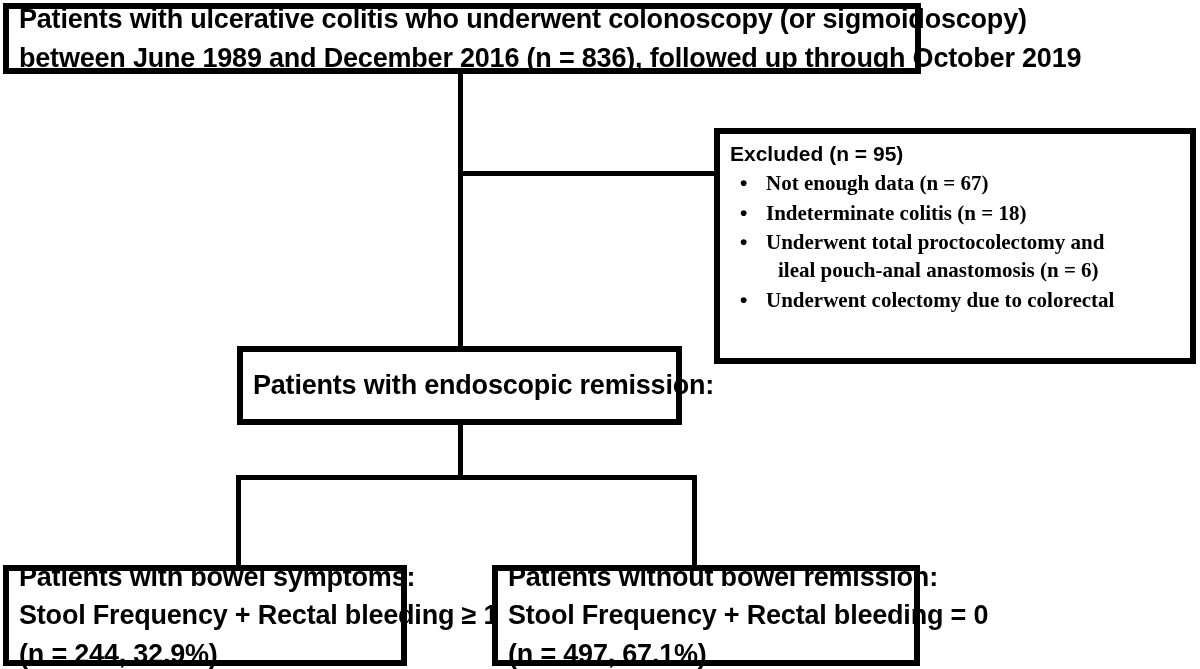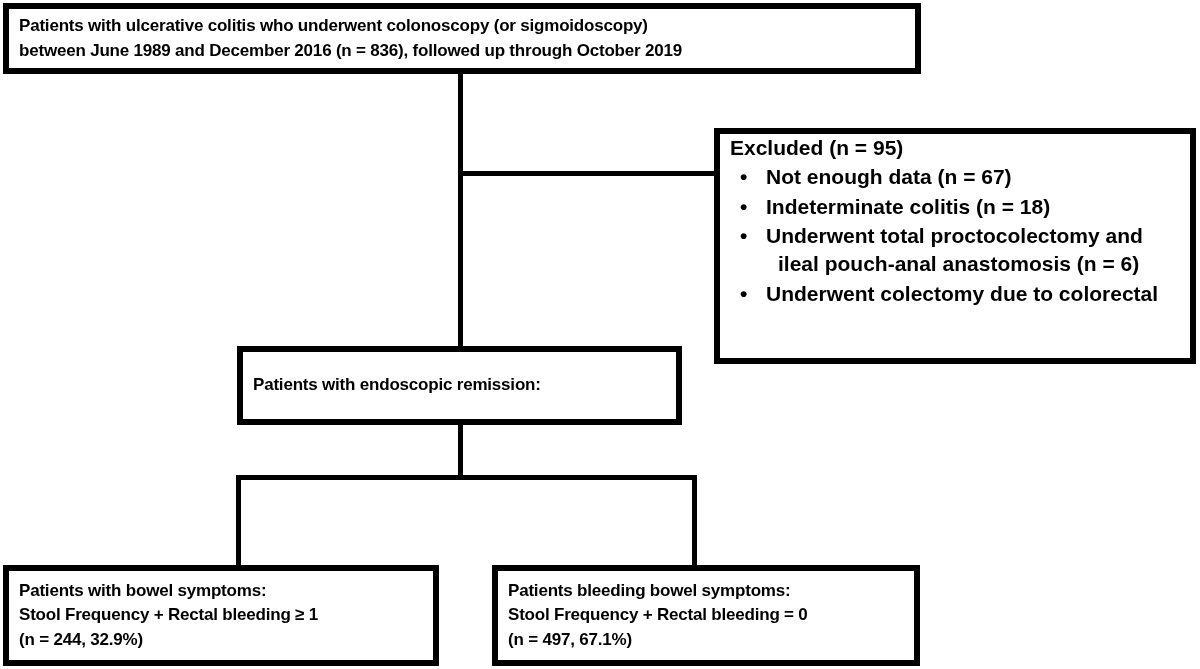--- a/index.html
+++ b/index.html
@@ -26,50 +26,51 @@
     box-sizing: border-box;
     background: #ffffff;
     border: 6px solid #000000;
     display: flex;
     flex-direction: column;
     justify-content: center;
     z-index: 3;
   }
   .node .line {
     font-weight: bold;
-    font-size: 17px;
+    font-size: 27px;
     line-height: 1.42;
     white-space: nowrap;
     letter-spacing: -0.2px;
     padding-left: 10px;
   }
 
   #node-enrolled {
     left: 3px;
     top: 3px;
     width: 918px;
     height: 71px;
   }
   #node-excluded {
     left: 714px;
     top: 128px;
     width: 482px;
     height: 236px;
     justify-content: flex-start;
+    padding-top: 6px;
   }
   #node-remission {
     left: 237px;
     top: 346px;
     width: 445px;
     height: 79px;
   }
   #node-symptoms {
     left: 3px;
     top: 565px;
-    width: 436px;
+    width: 404px;
     height: 101px;
   }
   #node-nosymptoms {
     left: 492px;
     top: 565px;
     width: 428px;
     height: 101px;
   }
 
   
@@ -96,20 +97,21 @@
   .excl-item .bullet {
     position: absolute;
     left: 20px;
     top: 0;
     font-size: 21px;
     line-height: 1.35;
   }
   .excl-item .txt {
     display: block;
     white-space: nowrap;
+    font-family: Liberation Serif, serif;
   }
   .excl-item .txt.cont {
     margin-left: 12px;
   }
 
   
   .conn {
     position: absolute;
     background: #000000;
     z-index: 1;
@@ -165,18 +167,18 @@
     <div class="line">Patients with endoscopic remission:</div>
   </div>
 
   <div class="node" id="node-symptoms">
     <div class="line">Patients with bowel symptoms:</div>
     <div class="line">Stool Frequency + Rectal bleeding ≥ 1</div>
     <div class="line">(n = 244, 32.9%)</div>
   </div>
 
   <div class="node" id="node-nosymptoms">
-    <div class="line">Patients bleeding bowel symptoms:</div>
+    <div class="line">Patients without bowel remission:</div>
     <div class="line">Stool Frequency + Rectal bleeding = 0</div>
     <div class="line">(n = 497, 67.1%)</div>
   </div>
 
 </div>
 
 </body></html>

